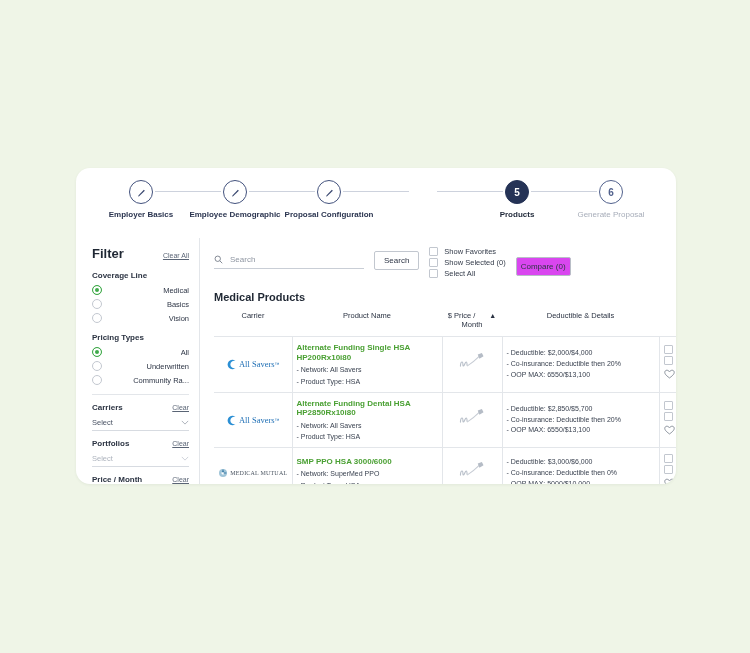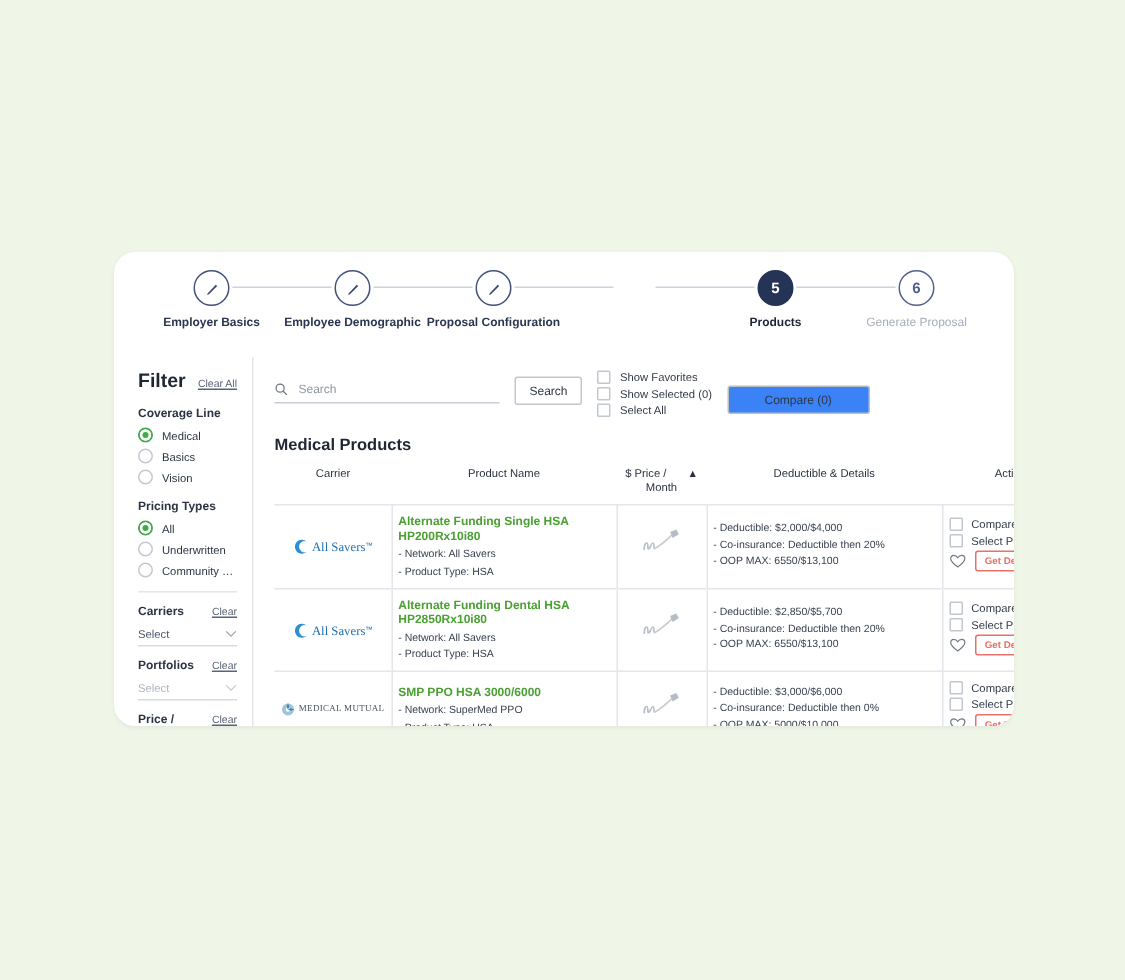--- a/index.html
+++ b/index.html
@@ -65,39 +65,39 @@
     position: absolute;
     top: 11px; height: 1px;
     background: #cdd2dd;
     z-index: 1;
   }
   .pencil { width: 11px; height: 11px; display:block; }
 
   
   .body-wrap { display: flex; height: 248px; }
   .sidebar {
-    width: 93px;
+    width: 124px;
     padding: 8px 10px 0 16px;
     border-right: 1px solid #e3e6ea;
   }
   .content { flex: 1; padding: 8px 14px 0 14px; min-width: 0; }
 
   
   .filter-head {
     display: flex; align-items: baseline; justify-content: space-between;
   }
   .filter-title { font-size: 13px; font-weight: bold; color: #1f2733; }
   .clear-link {
     font-size: 7px; color: #5a6475; text-decoration: underline; cursor: pointer;
   }
   .group-title {
     font-size: 8px; font-weight: bold; color: #2b3342;
     margin: 10px 0 5px 0;
   }
-  .radio-row { display: flex; align-items: center; margin-bottom: 4px; }
+  .radio-row { display: flex; align-items: center; margin-bottom: 4px; justify-content: space-between; }
   .radio {
     width: 10px; height: 10px; border-radius: 50%;
     border: 1.3px solid #c3c8d0; background: #fff;
     margin-right: 6px; flex: none;
   }
   .radio.on {
     border-color: #3faa4a; background: #3faa4a;
     box-shadow: inset 0 0 0 2px #ffffff;
   }
   .radio-label { font-size: 7.5px; color: #2d3545; white-space: nowrap; overflow: hidden; text-overflow: ellipsis; }
@@ -137,22 +137,22 @@
   }
   .checks { margin-top: 1px; }
   .check-row { display: flex; align-items: center; margin-bottom: 2px; }
   .cbox {
     width: 9px; height: 9px; border: 1px solid #c2c7cf; background: #fff;
     border-radius: 1px; margin-right: 6px; flex: none;
   }
   .check-label { font-size: 7.5px; color: #333b49; white-space: nowrap; }
   .compare-btn {
     margin-top: 11px;
-    border: 1px solid #b9bec7; background: #3b82f6; border-radius: 2px;
-    font-size: 8px; color: #2d3545; padding: 4px 24px; cursor: pointer;
+    border: 1px solid #b9bec7; background: #d946ef; border-radius: 2px;
+    font-size: 8px; color: #2d3545; padding: 4px 4px; cursor: pointer;
     font-family: "Liberation Sans", sans-serif; white-space: nowrap;
   }
 
   
   .sec-title { font-size: 11px; font-weight: bold; color: #1f2733; margin: 11px 0 3px 0; }
   table.products { width: 100%; border-collapse: collapse; table-layout: fixed; }
   table.products th {
     font-size: 7.5px; font-weight: normal; color: #2a3242;
     padding: 5px 2px 7px 2px; text-align: center; vertical-align: top;
   }

